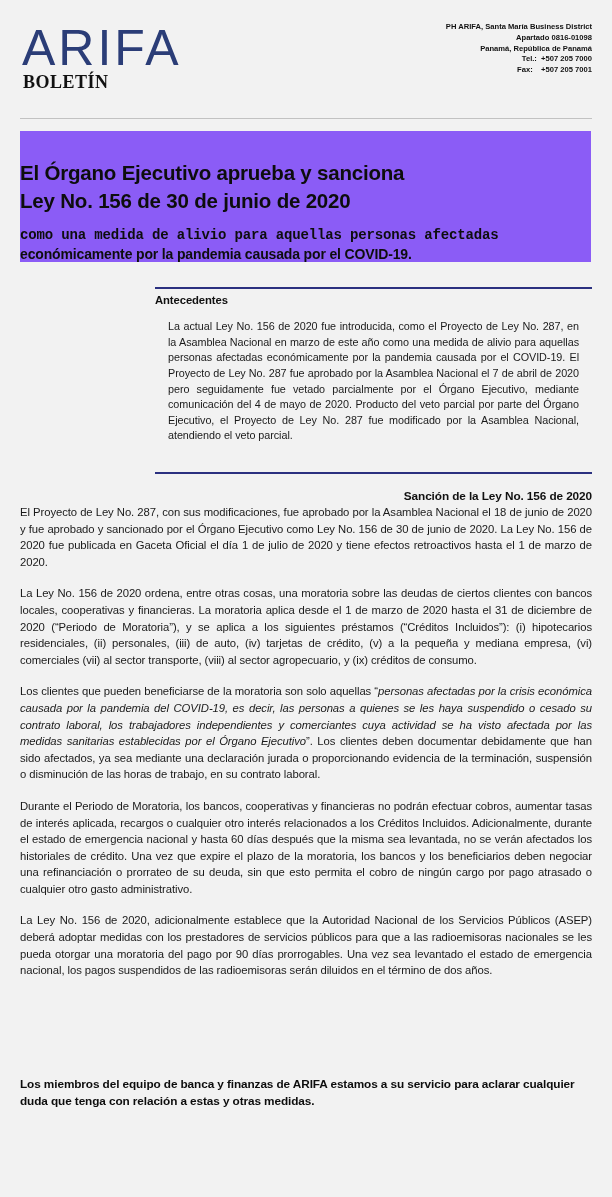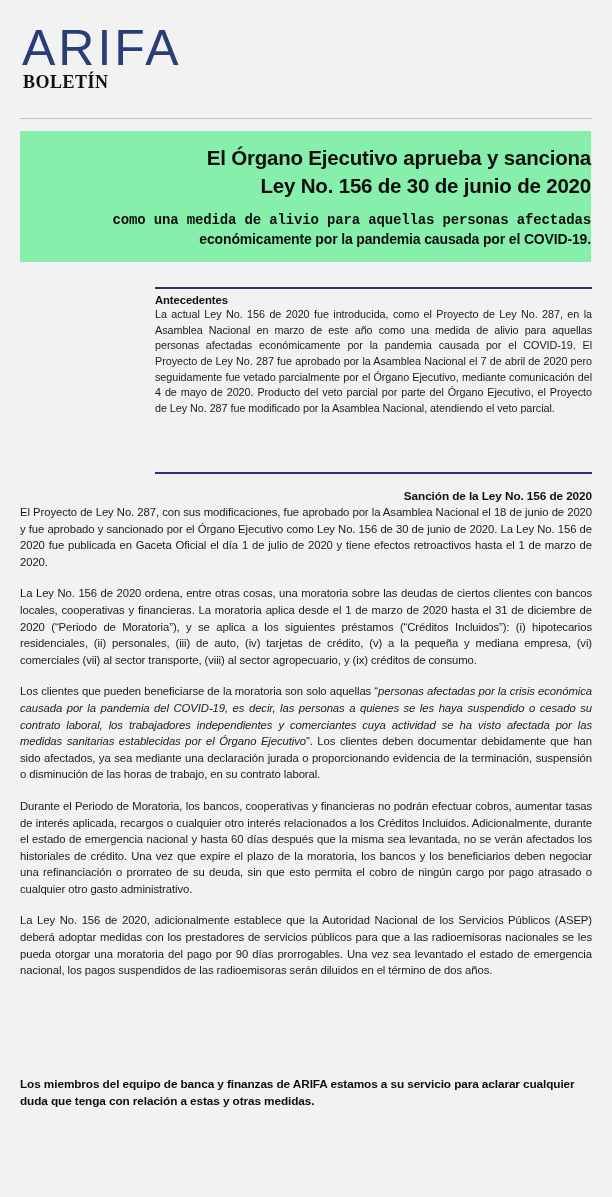--- a/index.html
+++ b/index.html
@@ -66,24 +66,24 @@
     background: #c2c2c2;
   }
 
   
   .title-box {
     position: absolute;
     left: 20px;
     top: 131px;
     width: 571px;
     height: 131px;
-    background: #86efac;
+    background: #8b5cf6;
     box-sizing: border-box;
-    text-align: right;
-    padding-top: 13px;
+    text-align: left;
+    padding-top: 28px;
   }
   .title-line1, .title-line2 {
     font-size: 20.5px;
     font-weight: 700;
     color: #0d0d0d;
     line-height: 1.38;
     letter-spacing: -0.2px;
   }
   .title-sub1, .title-sub2 {
     font-size: 14px;
@@ -112,21 +112,21 @@
     width: 437px;
   }
   .antecedentes h2 {
     margin: 0 0 1px 0;
     font-size: 11.3px;
     font-weight: 700;
     color: #111;
     letter-spacing: -0.1px;
   }
   .antecedentes p {
-    margin: 0;
+    margin: 13px;
     font-size: 10.8px;
     line-height: 1.45;
     text-align: justify;
     color: #1a1a1a;
     letter-spacing: -0.05px;
   }
 
   
   .body-section {
     position: absolute;
@@ -167,20 +167,27 @@
     letter-spacing: -0.1px;
   }
 </style>
 </head>
 <body>
 
 <div class="header">
   <div class="logo">ARIFA</div>
   <div class="boletin">BOLETÍN</div>
 
+  <div class="contact">
+    <div class="row">PH ARIFA, Santa María Business District</div>
+    <div class="row">Apartado 0816-01098</div>
+    <div class="row">Panamá, República de Panamá</div>
+    <div class="row">Tel.:  +507 205 7000</div>
+    <div class="row">Fax:    +507 205 7001</div>
+  </div>
 </div>
 <div class="rule-thin"></div>
 
 <div class="title-box">
   <div class="title-line1">El Órgano Ejecutivo aprueba y sanciona</div>
   <div class="title-line2">Ley No. 156 de 30 de junio de 2020</div>
   <div class="title-sub1">como una medida de alivio para aquellas personas afectadas</div>
   <div class="title-sub2">económicamente por la pandemia causada por el COVID-19.</div>
 </div>
 

